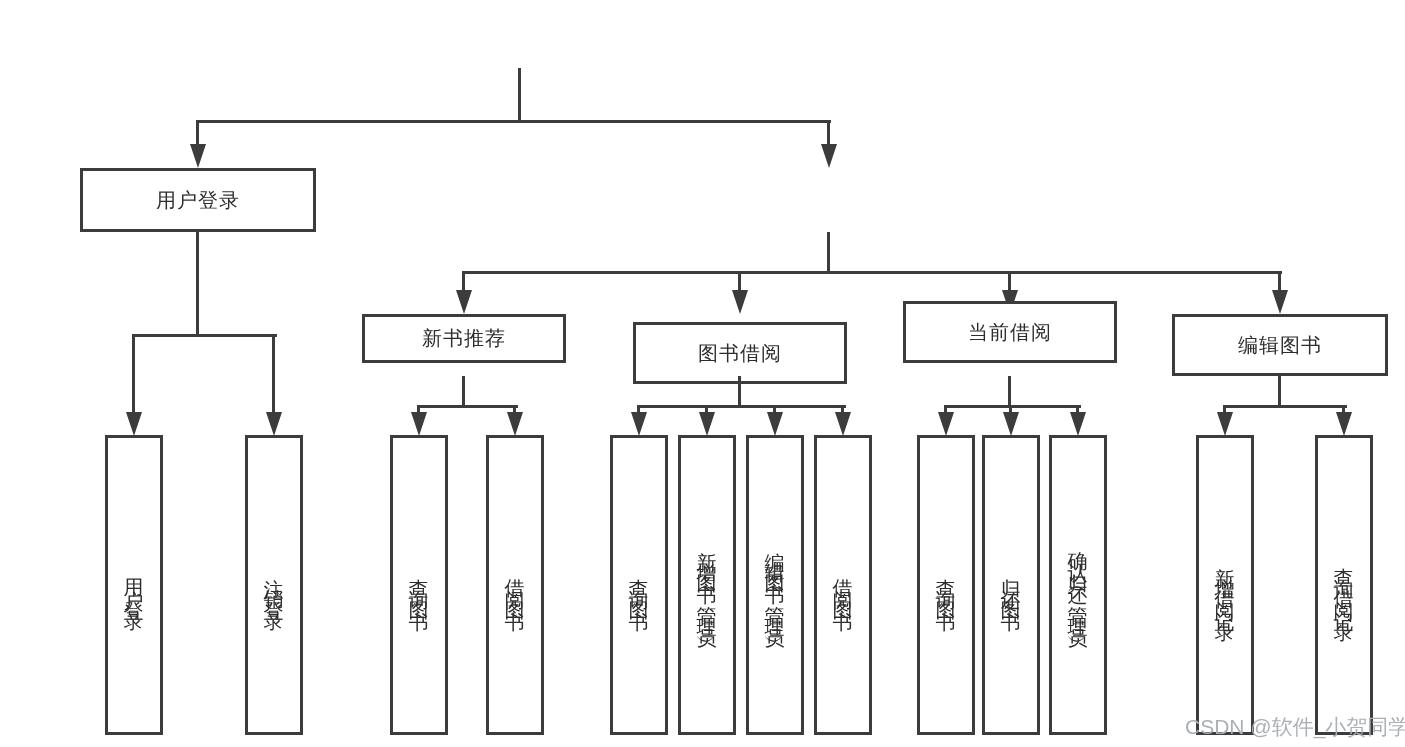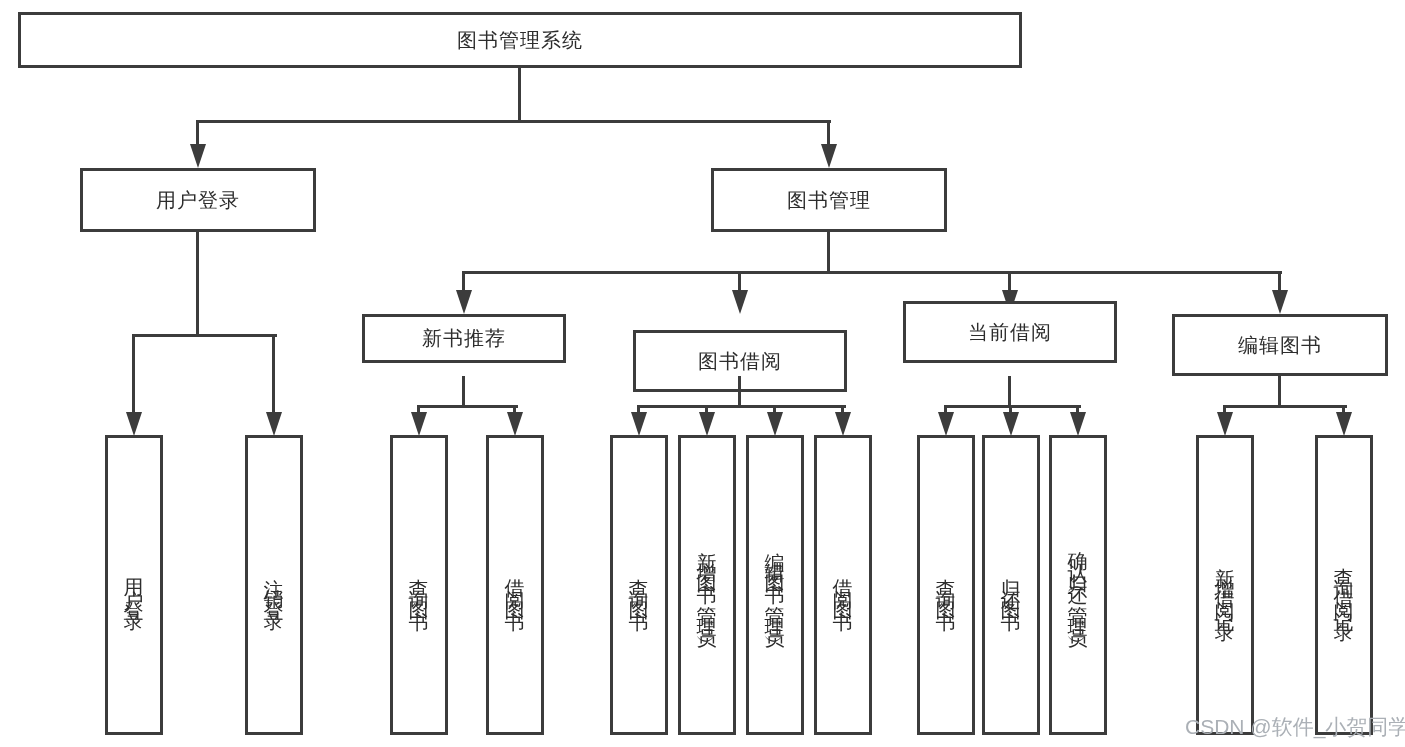--- a/index.html
+++ b/index.html
@@ -51,38 +51,32 @@
     color:var(--wm);
     white-space:nowrap;
     z-index:5;
   }
 </style>
 </head>
 <body>
 
 <div class="stage">
 
-  <div class="box hbox" style="left:18px;top:12px;width:1004px;height:56px">
-    <span class="label">图书管理系统</span>
-  </div>
 
   <div>
     <div class="vline" style="left:518px;top:68px;height:54px"></div>
     <div class="hline" style="left:196px;top:120px;width:635px"></div>
     <div class="vline" style="left:196px;top:120px;height:26px"></div>
     <div class="arrow" style="left:190px;top:144px"></div>
     <div class="vline" style="left:827px;top:120px;height:26px"></div>
     <div class="arrow" style="left:821px;top:144px"></div>
   </div>
 
   <div class="box hbox" style="left:80px;top:168px;width:236px;height:64px">
     <span class="label">用户登录</span>
-  </div>
-  <div class="box hbox" style="left:711px;top:168px;width:236px;height:64px">
-    <span class="label">图书管理</span>
   </div>
 
   <div>
     <div class="vline" style="left:196px;top:232px;height:105px"></div>
     <div class="hline" style="left:132px;top:334px;width:145px"></div>
     <div class="vline" style="left:132px;top:334px;height:79px"></div>
     <div class="arrow" style="left:126px;top:412px"></div>
     <div class="vline" style="left:272px;top:334px;height:79px"></div>
     <div class="arrow" style="left:266px;top:412px"></div>
   </div>
@@ -96,21 +90,21 @@
     <div class="arrow" style="left:732px;top:290px"></div>
     <div class="vline" style="left:1008px;top:271px;height:21px"></div>
     <div class="arrow" style="left:1002px;top:290px"></div>
     <div class="vline" style="left:1278px;top:271px;height:21px"></div>
     <div class="arrow" style="left:1272px;top:290px"></div>
   </div>
 
   <div class="box hbox" style="left:362px;top:314px;width:204px;height:49px">
     <span class="label">新书推荐</span>
   </div>
-  <div class="box hbox" style="left:633px;top:330px;width:214px;height:62px">
+  <div class="box hbox" style="left:633px;top:322px;width:214px;height:62px">
     <span class="label">图书借阅</span>
   </div>
   <div class="box hbox" style="left:903px;top:301px;width:214px;height:62px">
     <span class="label">当前借阅</span>
   </div>
   <div class="box hbox" style="left:1172px;top:314px;width:216px;height:62px">
     <span class="label">编辑图书</span>
   </div>
 
   <div>

